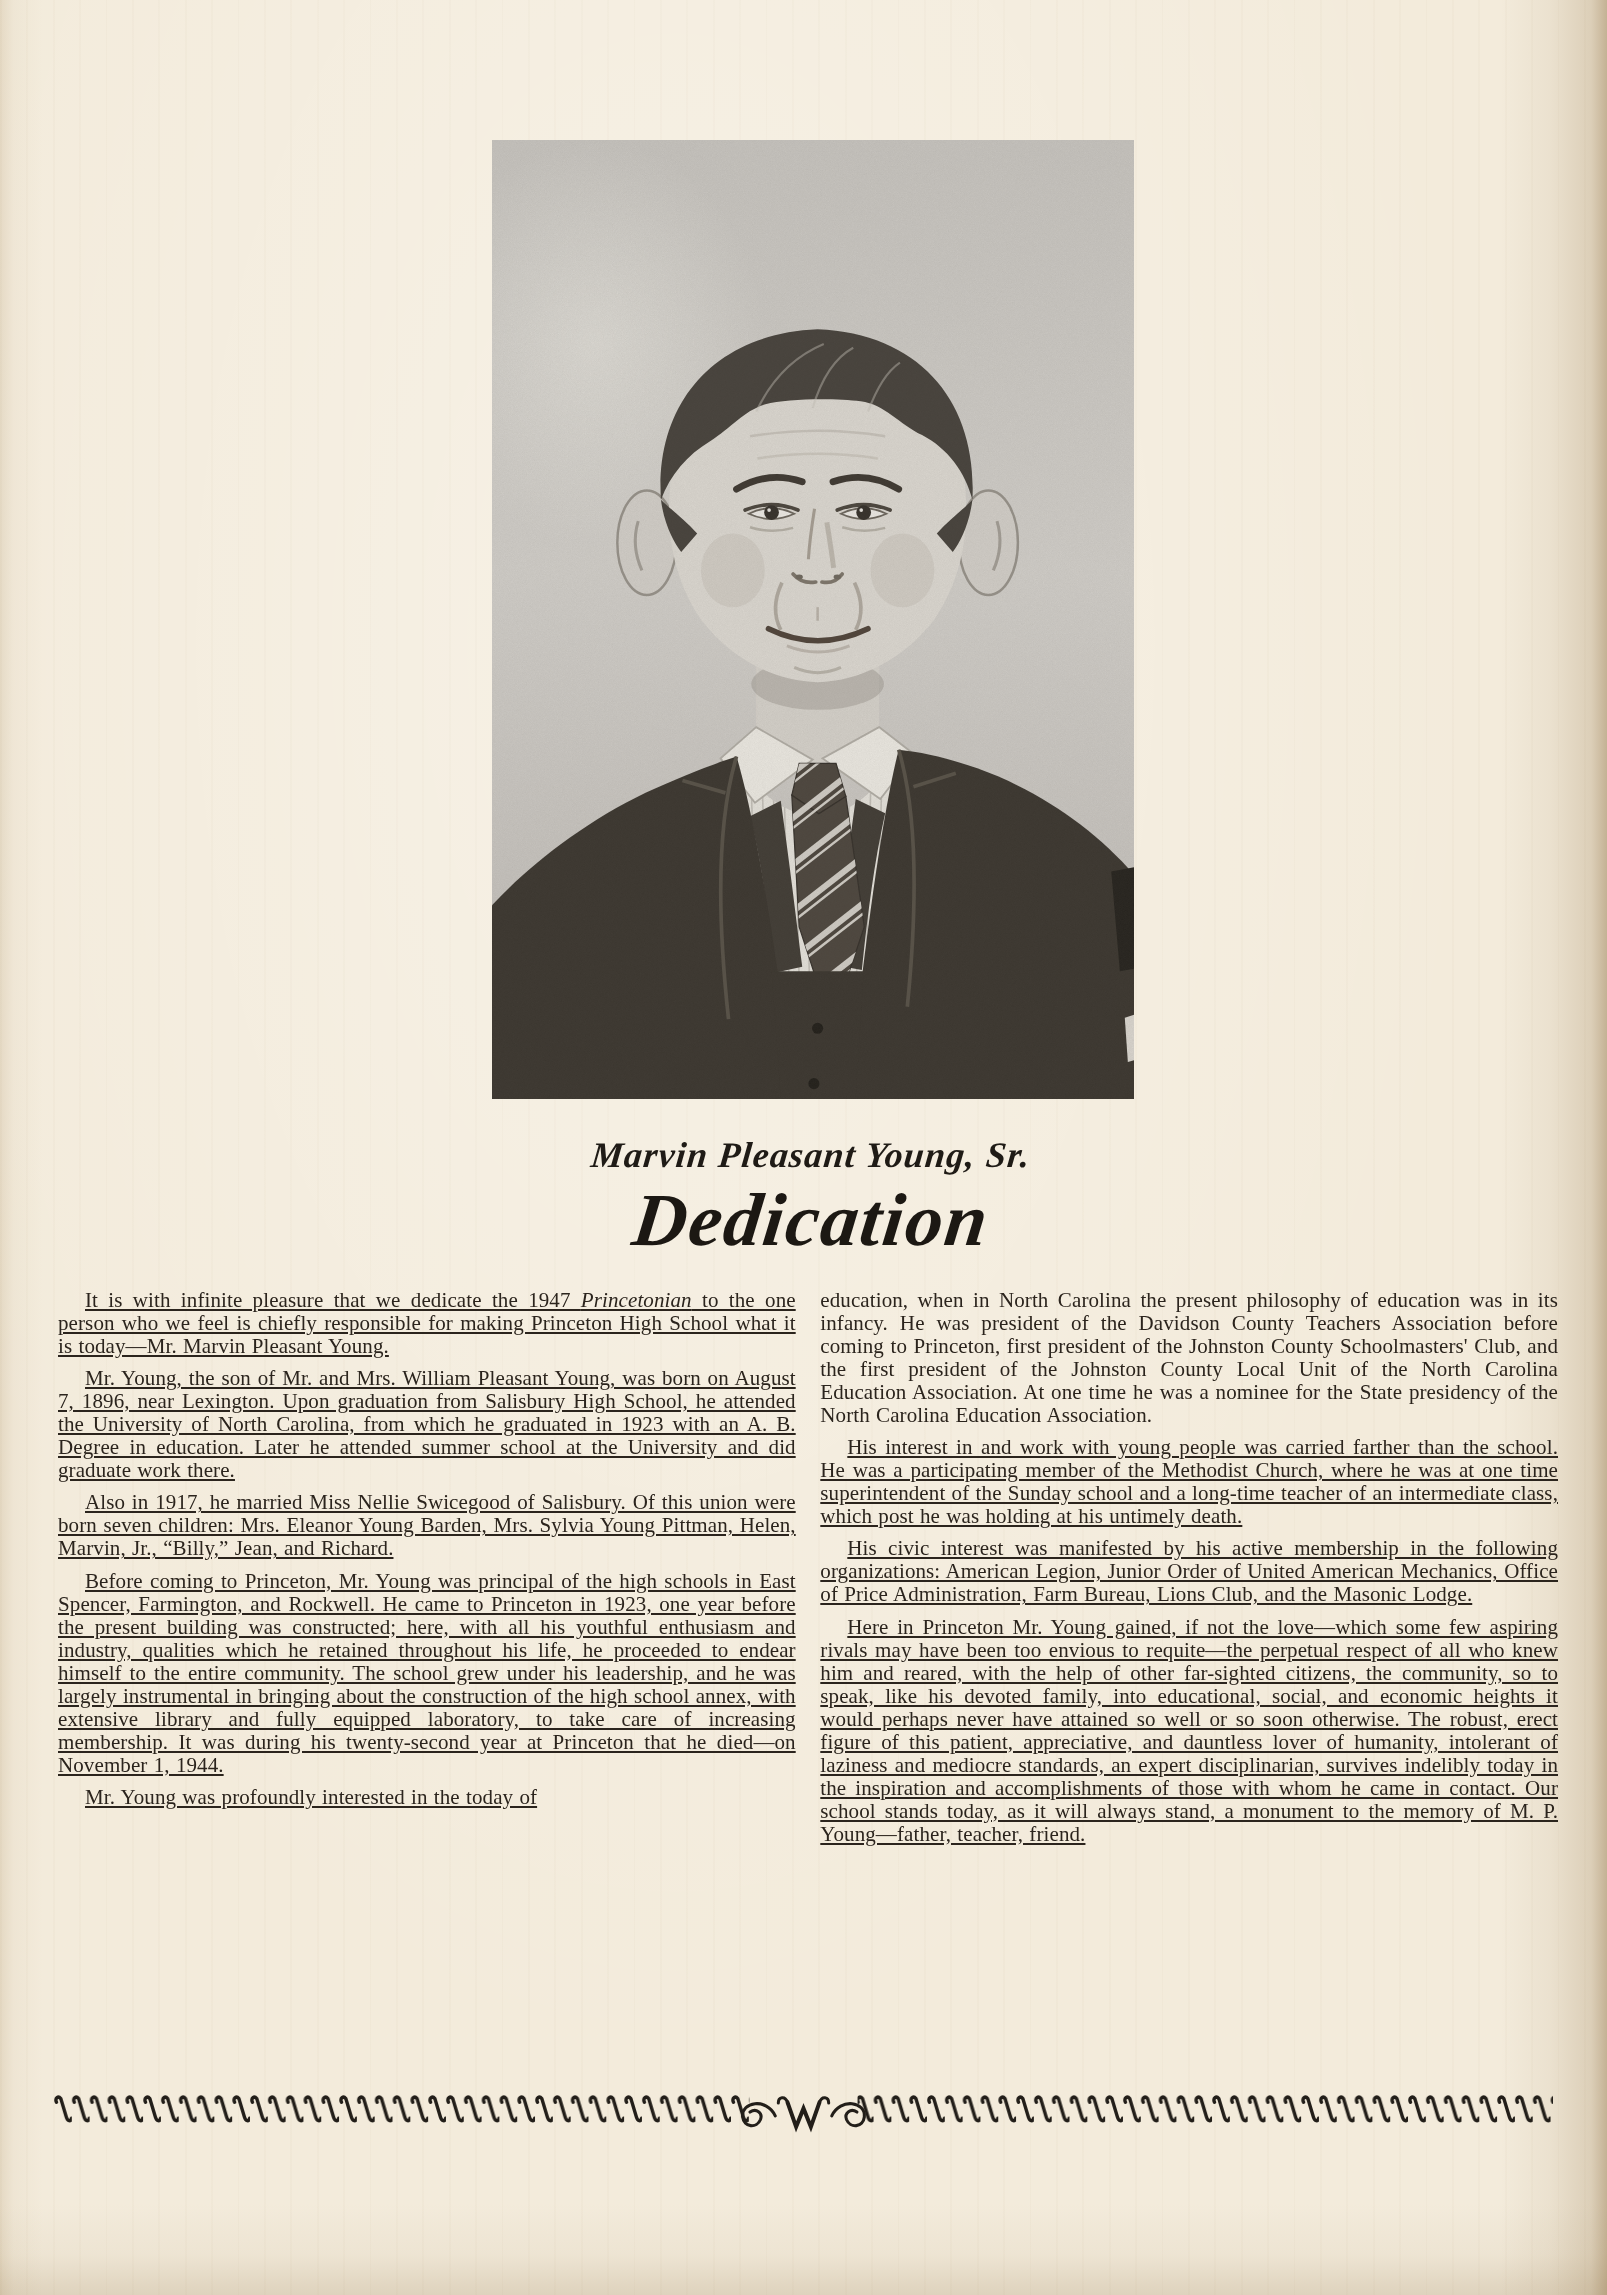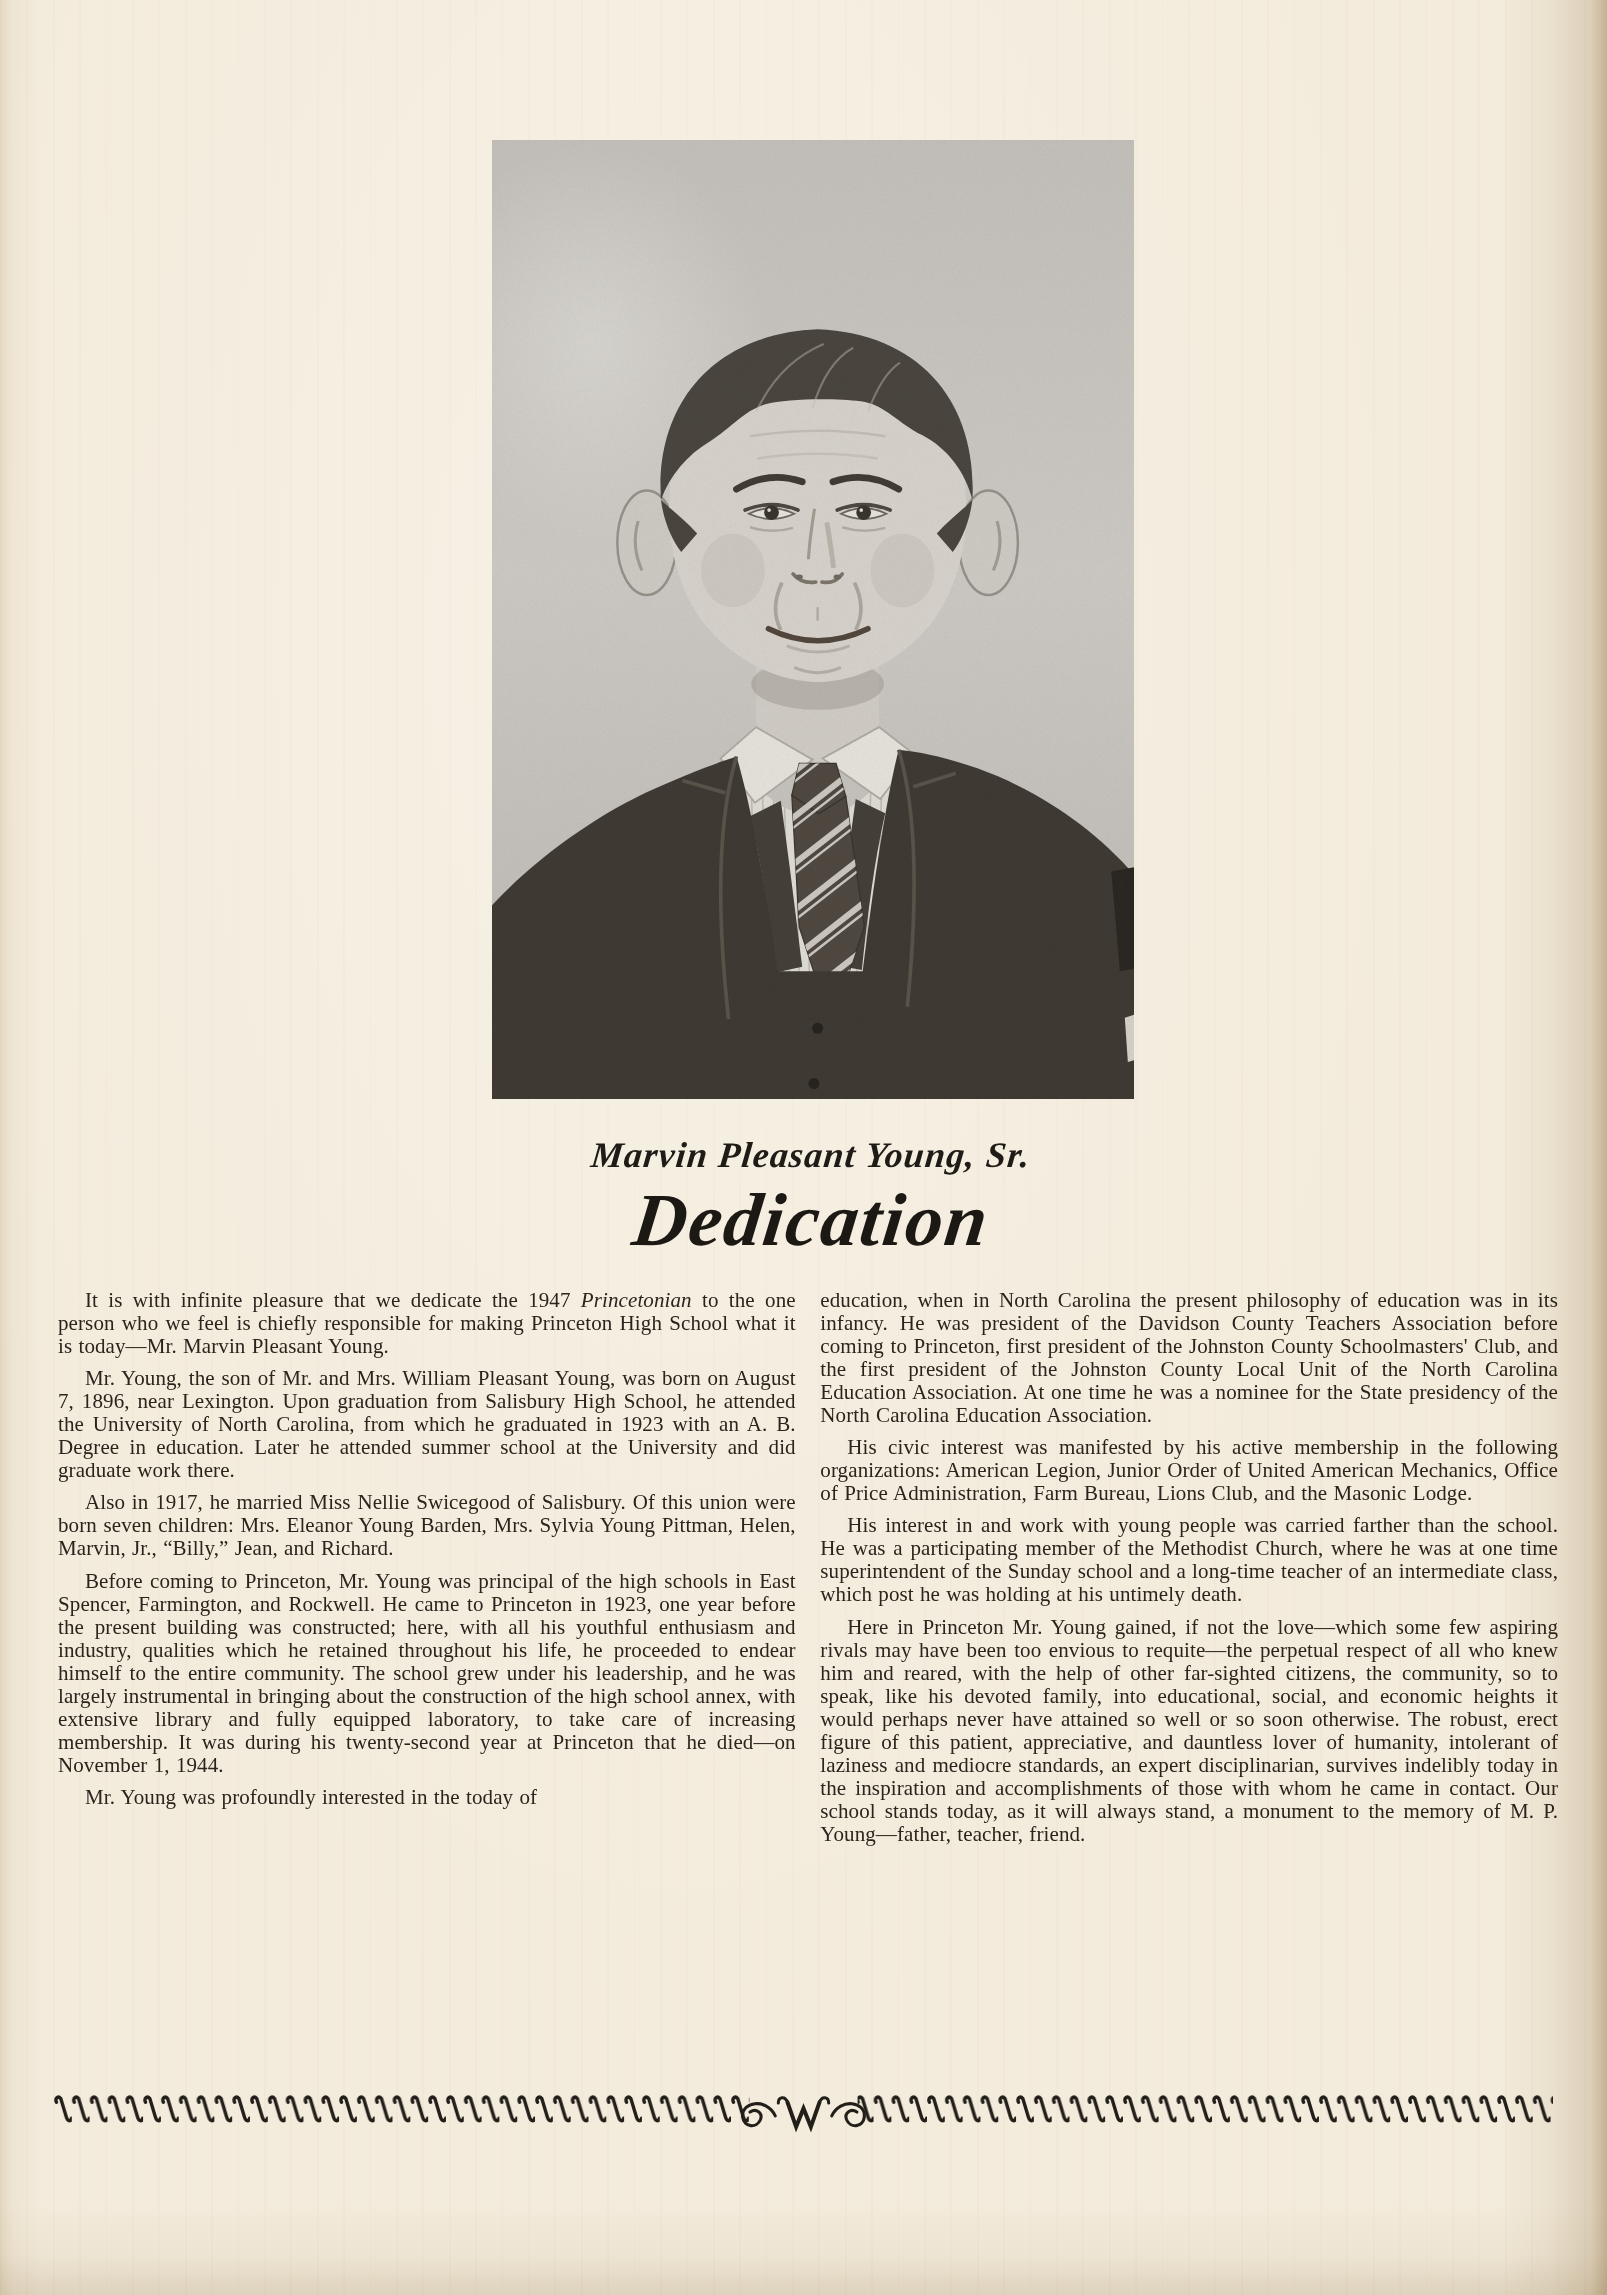--- a/index.html
+++ b/index.html
@@ -25,21 +25,21 @@
     position:absolute;left:430px;top:1181px;width:762px;text-align:center;margin:0;
     font-size:75px;font-weight:bold;font-style:italic;color:#1c1813;
     transform:skewX(-7deg);letter-spacing:1.8px;line-height:1.05;
   }
   .columns{position:absolute;left:58px;top:1289px;width:1500px;display:flex;gap:24.6px;}
   .col{width:738px;}
   .para{
     margin:0 0 9.2px 0;font-size:21px;line-height:23px;text-align:justify;
     color:#2b241d;letter-spacing:0.1px;word-spacing:0.9px;
   }
-  .indent{text-indent:27px;}
+  .indent{text-indent:27px;text-decoration:underline;}
   .noindent{text-indent:0;}
   .divider{position:absolute;left:54px;top:2090px;width:1499px;height:43px;}
   .divider svg{display:block;width:100%;height:100%;}
 </style>
 </head>
 <body>
 
 <div class="page">
 
   <div class="photo-wrap">
@@ -191,22 +191,22 @@
   <div class="columns">
     <div class="col">
       <p class="para indent"><span>It is with infinite pleasure that we dedicate the 1947 </span><i>Princetonian</i><span> to the one person who we feel is chiefly responsible for making Princeton High School what it is today—Mr. Marvin Pleasant Young.</span></p>
       <p class="para indent">Mr. Young, the son of Mr. and Mrs. William Pleasant Young, was born on August 7, 1896, near Lexington. Upon graduation from Salisbury High School, he attended the University of North Carolina, from which he graduated in 1923 with an A. B. Degree in education. Later he attended summer school at the University and did graduate work there.</p>
       <p class="para indent">Also in 1917, he married Miss Nellie Swicegood of Salisbury. Of this union were born seven children: Mrs. Eleanor Young Barden, Mrs. Sylvia Young Pittman, Helen, Marvin, Jr., “Billy,” Jean, and Richard.</p>
       <p class="para indent">Before coming to Princeton, Mr. Young was principal of the high schools in East Spencer, Farmington, and Rockwell. He came to Princeton in 1923, one year before the present building was constructed; here, with all his youthful enthusiasm and industry, qualities which he retained throughout his life, he proceeded to endear himself to the entire community. The school grew under his leadership, and he was largely instrumental in bringing about the construction of the high school annex, with extensive library and fully equipped laboratory, to take care of increasing membership. It was during his twenty-second year at Princeton that he died—on November 1, 1944.</p>
       <p class="para indent">Mr. Young was profoundly interested in the today of</p>
     </div>
     <div class="col">
       <p class="para noindent">education, when in North Carolina the present philosophy of education was in its infancy. He was president of the Davidson County Teachers Association before coming to Princeton, first president of the Johnston County Schoolmasters' Club, and the first president of the Johnston County Local Unit of the North Carolina Education Association. At one time he was a nominee for the State presidency of the North Carolina Education Association.</p>
+      <p class="para indent">His interest in and work with young people was carried farther than the school. He was a participating member of the Methodist Church, where he was at one time superintendent of the Sunday school and a long-time teacher of an intermediate class, which post he was holding at his untimely death.</p>
       <p class="para indent">His civic interest was manifested by his active membership in the following organizations: American Legion, Junior Order of United American Mechanics, Office of Price Administration, Farm Bureau, Lions Club, and the Masonic Lodge.</p>
-      <p class="para indent">His interest in and work with young people was carried farther than the school. He was a participating member of the Methodist Church, where he was at one time superintendent of the Sunday school and a long-time teacher of an intermediate class, which post he was holding at his untimely death.</p>
       <p class="para indent">Here in Princeton Mr. Young gained, if not the love—which some few aspiring rivals may have been too envious to requite—the perpetual respect of all who knew him and reared, with the help of other far-sighted citizens, the community, so to speak, like his devoted family, into educational, social, and economic heights it would perhaps never have attained so well or so soon otherwise. The robust, erect figure of this patient, appreciative, and dauntless lover of humanity, intolerant of laziness and mediocre standards, an expert disciplinarian, survives indelibly today in the inspiration and accomplishments of those with whom he came in contact. Our school stands today, as it will always stand, a monument to the memory of M. P. Young—father, teacher, friend.</p>
     </div>
   </div>
 
   <div class="divider">
     <svg viewBox="0 0 2440 70" preserveAspectRatio="none">
       <defs>
         <pattern id="zz" patternUnits="userSpaceOnUse" width="29" height="70">
           <path d="M4 20 C1 13 7 9 11 14 L20 44 C22 51 27 52 28.5 46" stroke="#221e19" stroke-width="5.5" fill="none" stroke-linecap="round"></path>
         </pattern>

